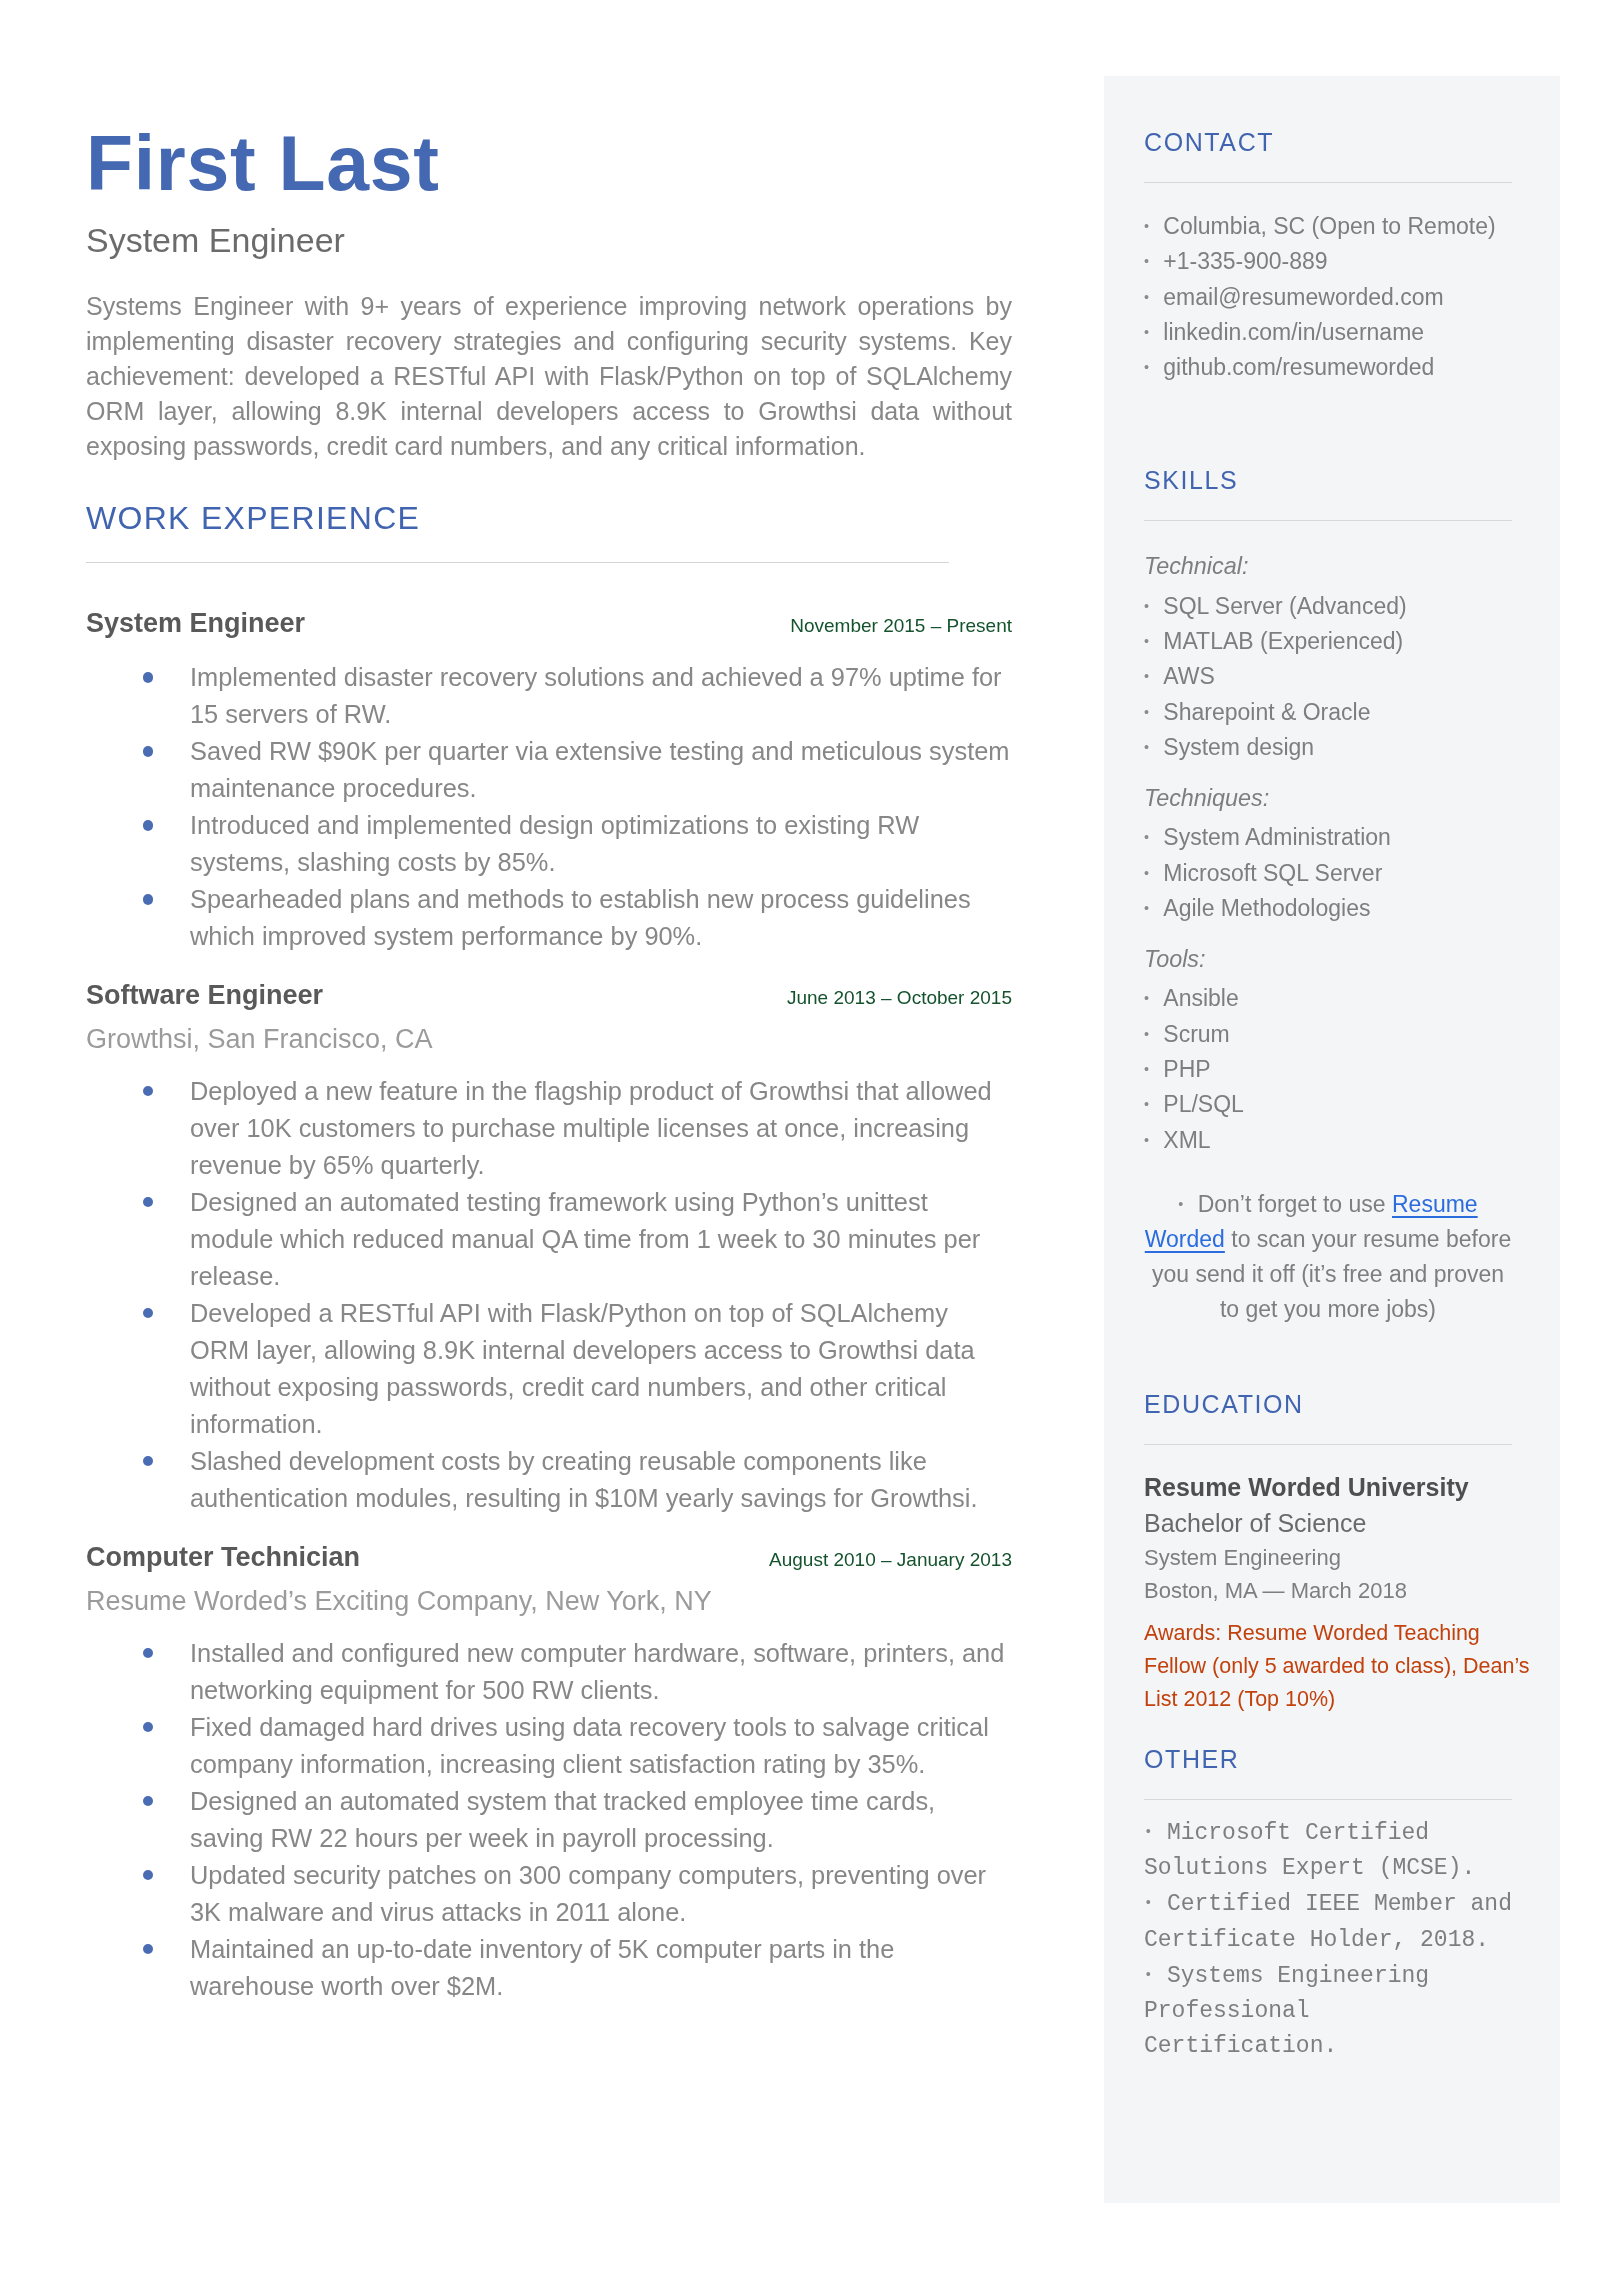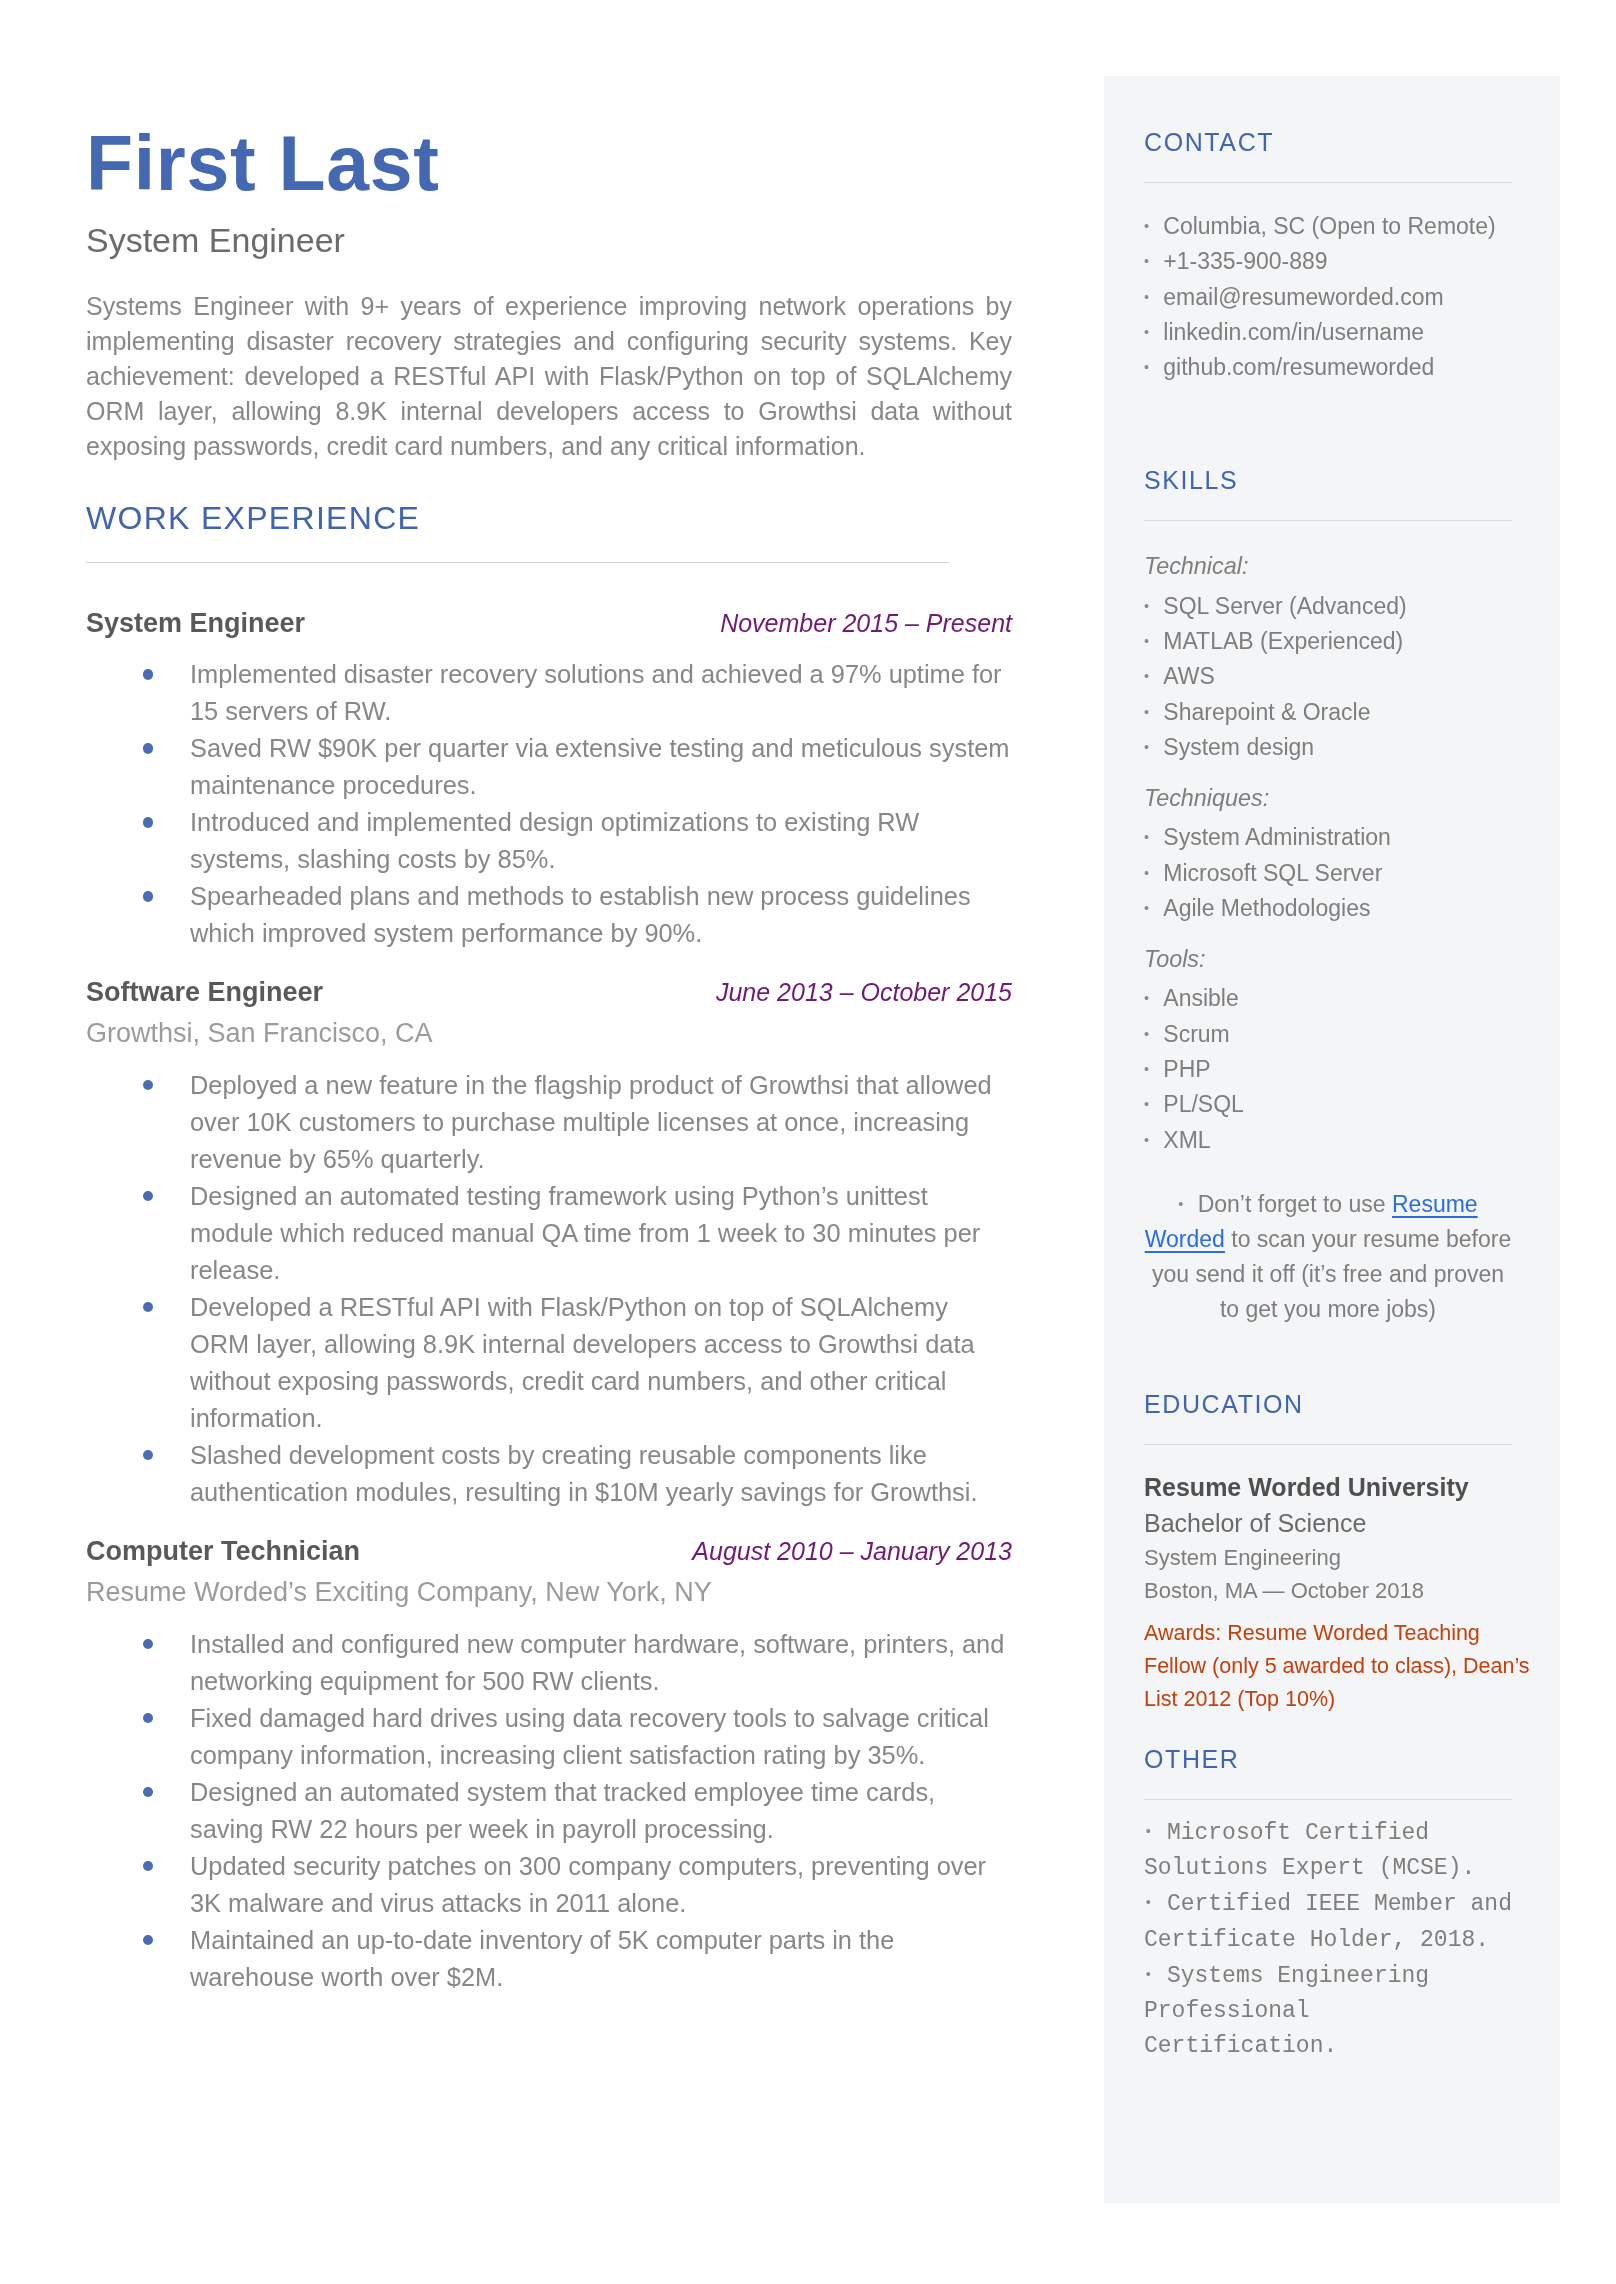--- a/index.html
+++ b/index.html
@@ -27,21 +27,21 @@
   .sec-heading {
     margin-top: 40px; font-size: 32px; line-height: 29px;
     color: #4164b0; letter-spacing: 1.3px; font-weight: 400;
   }
   .main-divider { margin-top: 29px; width: 863px; border-top: 1.3px solid #d4d4d4; height: 0; }
 
   .job { margin-top: 22px; }
   .job:first-of-type { margin-top: 42px; }
   .job-head { display: flex; justify-content: space-between; align-items: baseline; }
   .job-title { font-size: 27px; line-height: 36px; font-weight: 700; color: #595959; }
-  .job-dates { font-size: 25px; line-height: 36px; font-weight: 500; color: #701a75; white-space: nowrap; font-style: italic; }
+  .job-dates { font-size: 19px; line-height: 36px; font-weight: 500; color: #14532d; white-space: nowrap; }
   .job-company { margin-top: 5.2px; font-size: 27px; line-height: 36px; color: #9b9b9b; }
   ul.job-bullets { margin: 15.6px 0 0 0; padding: 0; list-style: none; }
   .job-bullet { position: relative; padding-left: 104px; font-size: 25.4px; line-height: 37px; color: #878787; }
   .job-bullet .dot {
     position: absolute; left: 57px; top: 13px;
     width: 10.4px; height: 10.4px; border-radius: 50%; background: #4a6cb3;
   }
 
   
   .panel {
@@ -219,21 +219,21 @@
         <div class="sb-note"><span class="sb-dot">•</span><span>Don’t forget to use </span><a href="#">Resume Worded</a><span> to scan your resume before you send it off (it’s free and proven to get you more jobs)</span></div>
       </section>
 
       <section class="sb-section-education">
         <div class="sb-heading">EDUCATION</div>
         <div class="sb-divider"></div>
         <div class="edu-block">
           <div class="edu-school">Resume Worded University</div>
           <div class="edu-degree">Bachelor of Science</div>
           <div class="edu-detail">System Engineering</div>
-          <div class="edu-detail">Boston, MA — October 2018</div>
+          <div class="edu-detail">Boston, MA — March 2018</div>
           <div class="edu-awards">Awards: Resume Worded Teaching Fellow (only 5 awarded to class), Dean’s List 2012 (Top 10%)</div>
         </div>
       </section>
 
       <section class="sb-section-other">
         <div class="sb-heading">OTHER</div>
         <div class="sb-divider"></div>
         <div class="sb-list other-list">
 
             <div class="sb-item"><span class="sb-dot">•</span><span>Microsoft Certified Solutions Expert (MCSE).</span></div>

